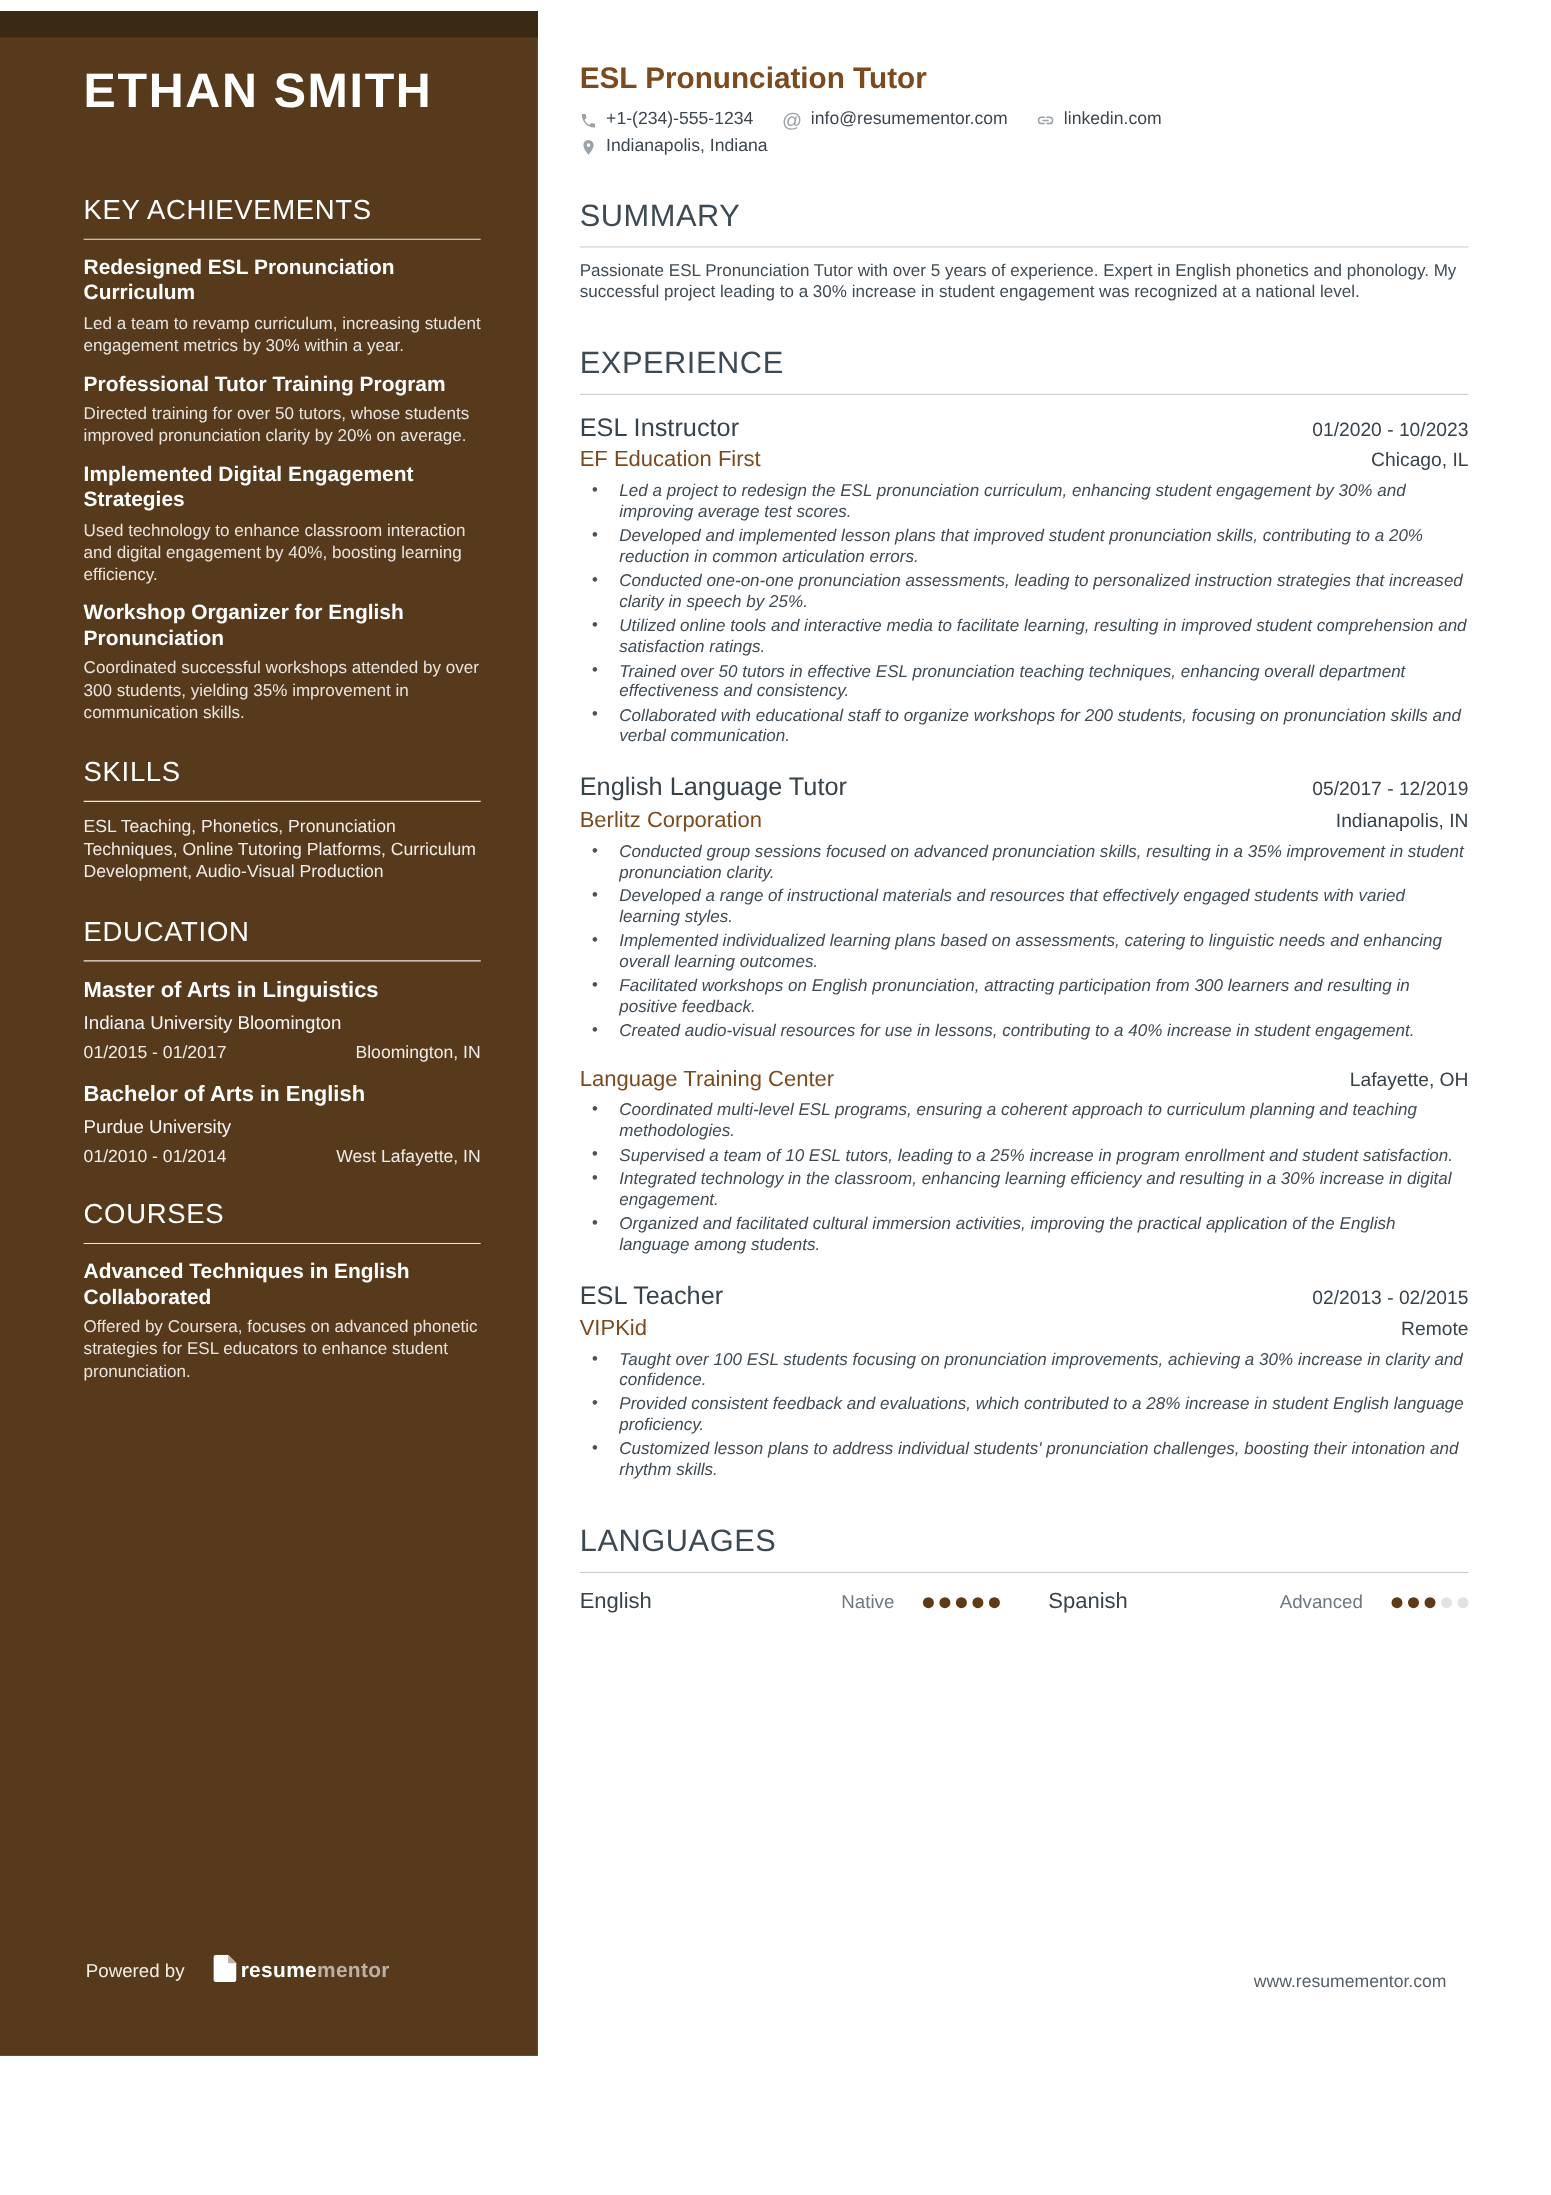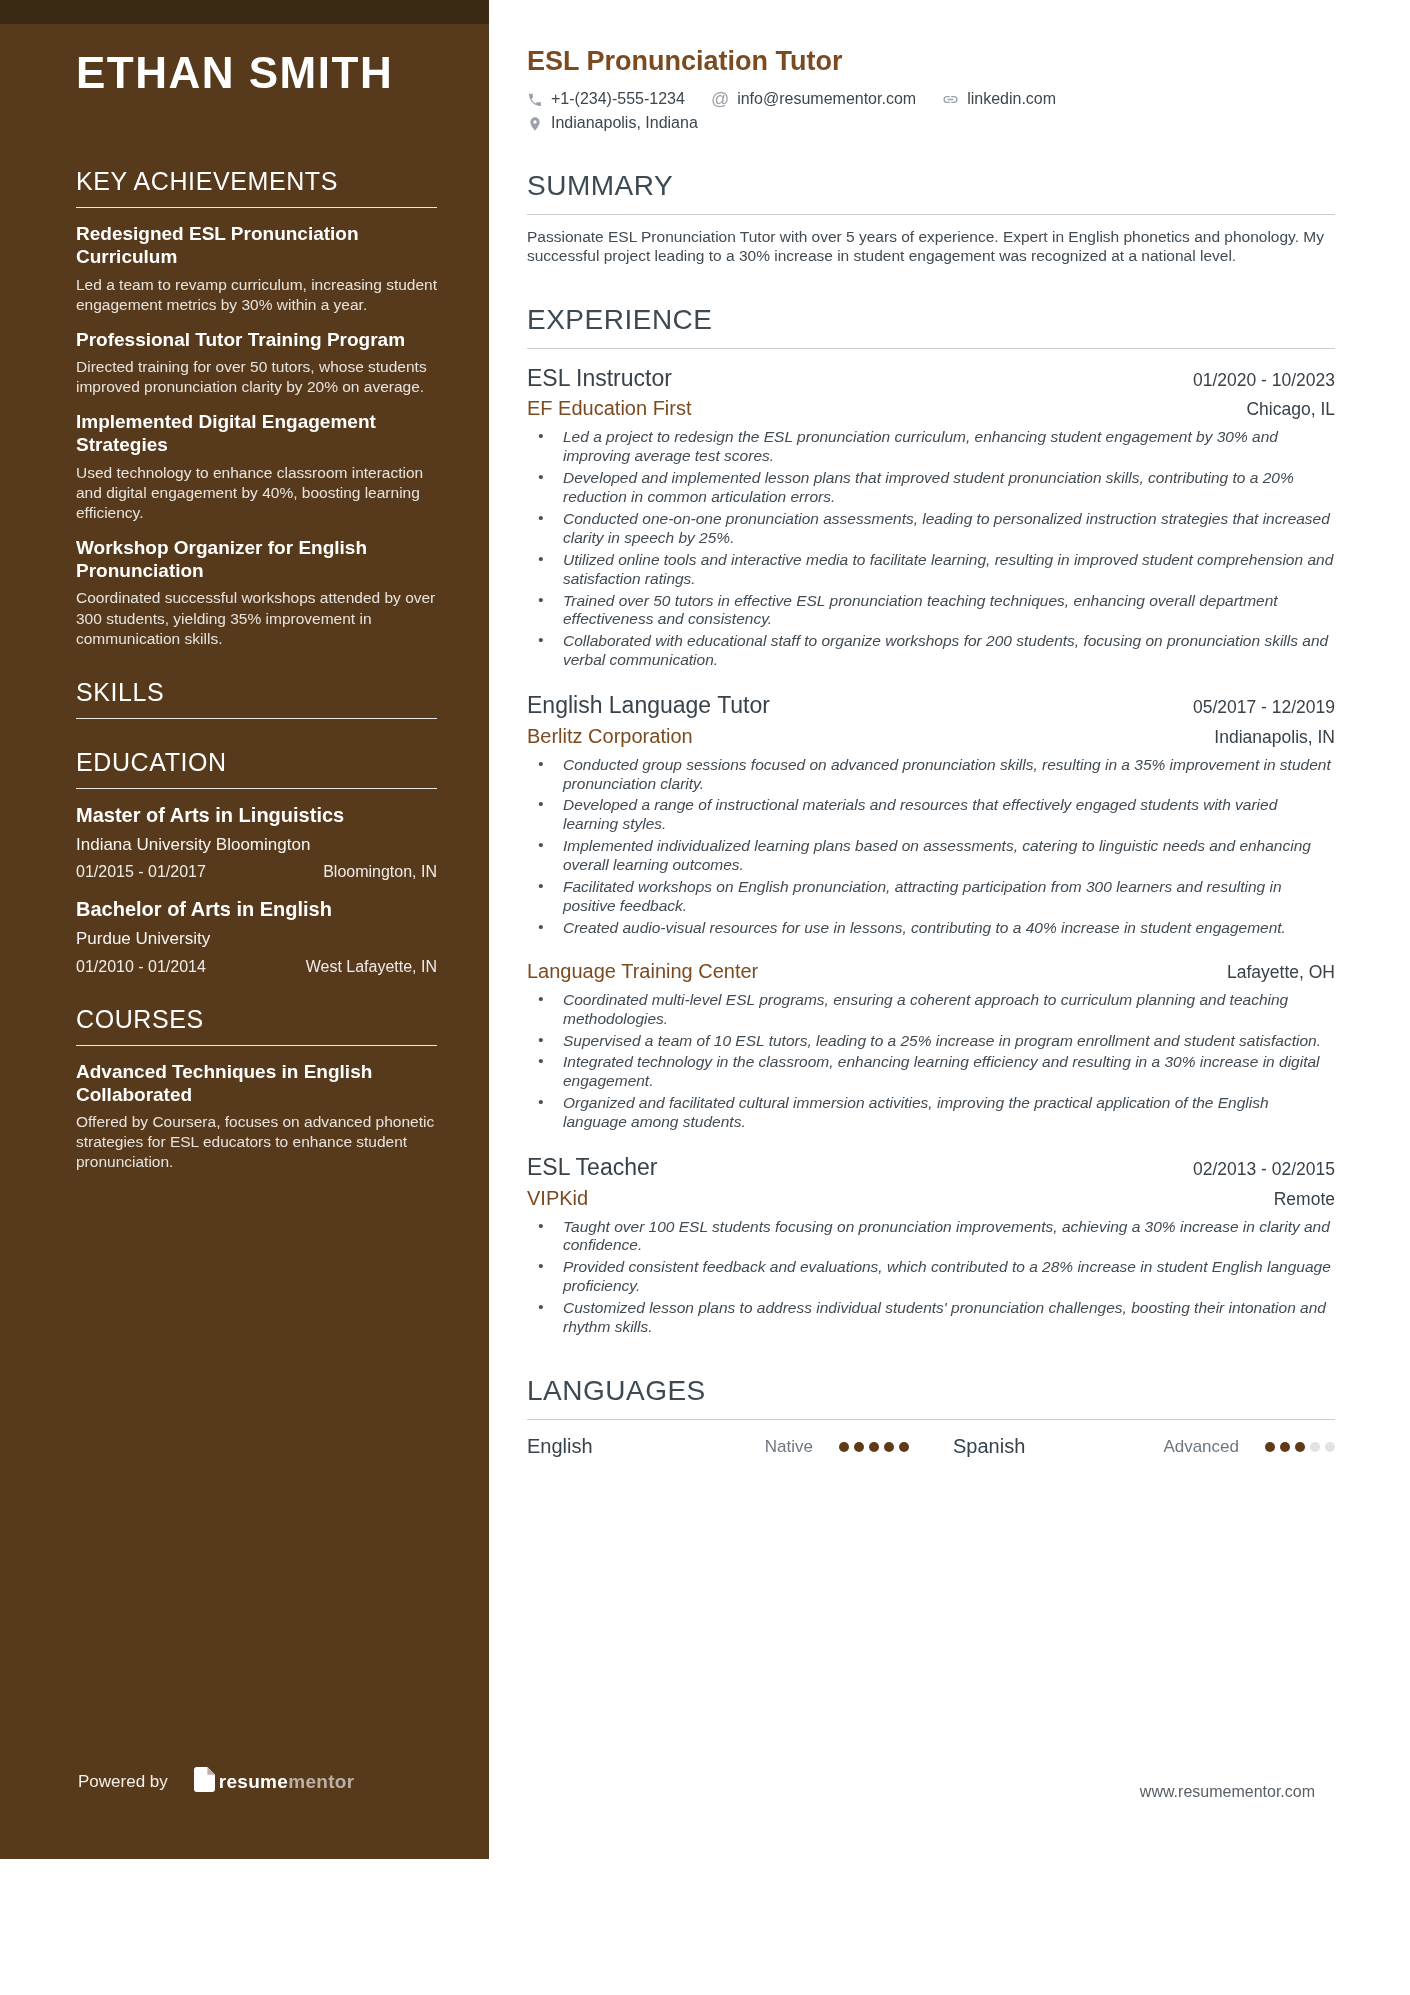--- a/index.html
+++ b/index.html
@@ -10,21 +10,21 @@
     --body:#414b53;
     --muted:#6e7781;
     --icon-gray:#9aa1a8;
     --rule-gray:#c9cdd1;
     --dot-filled:#5e3a16;
     --dot-empty:#e0e2e4;
   }
   *{box-sizing:border-box;}
   html,body{margin:0;padding:0;background:#ffffff;}
   body{font-family:"Liberation Sans","DejaVu Sans",sans-serif;color:var(--body);}
-  .page{position:relative;width:1410px;height:1859px;display:flex;background:#fff;overflow:hidden;}
+  .page{position:relative;width:1410px;height:1859px;display:flex;background:#fff;overflow:hidden;margin-top:10px;}
 
   
   .sidebar{position:relative;width:489px;flex-shrink:0;background:var(--sidebar-bg);color:#fff;padding:0 52px 0 76px;}
   .topstrip{position:absolute;top:0;left:0;right:0;height:24px;background:var(--sidebar-strip);}
   .name{margin:0;padding-top:50px;font-size:44px;font-weight:600;letter-spacing:1.5px;color:#ffffff;line-height:1.05;}
   .side-section{margin-top:28px;}
   .side-section.first{margin-top:70px;}
   .side-title{margin:0;font-size:25px;font-weight:400;letter-spacing:.6px;color:#ffffff;line-height:1.2;}
   .side-rule{border:none;border-top:1.5px solid rgba(255,255,255,.88);margin:11px 0 0 0;}
   .side-items{margin-top:14px;}
@@ -109,20 +109,21 @@
           <div class="ach-item">
           <div class="ach-title">Workshop Organizer for English Pronunciation</div>
           <div class="ach-desc">Coordinated successful workshops attended by over 300 students, yielding 35% improvement in communication skills.</div>
         </div>
         </div>
     </section>
 
     <section class="side-section">
       <h2 class="side-title">SKILLS</h2>
       <hr class="side-rule">
+      <div class="skills-text">ESL Teaching, Phonetics, Pronunciation Techniques, Online Tutoring Platforms, Curriculum Development, Audio-Visual Production</div>
     </section>
 
     <section class="side-section">
       <h2 class="side-title">EDUCATION</h2>
       <hr class="side-rule">
       <div class="side-items">
 
       <div class="edu-item">
           <div class="edu-degree">Master of Arts in Linguistics</div>
           <div class="edu-school">Indiana University Bloomington</div>

